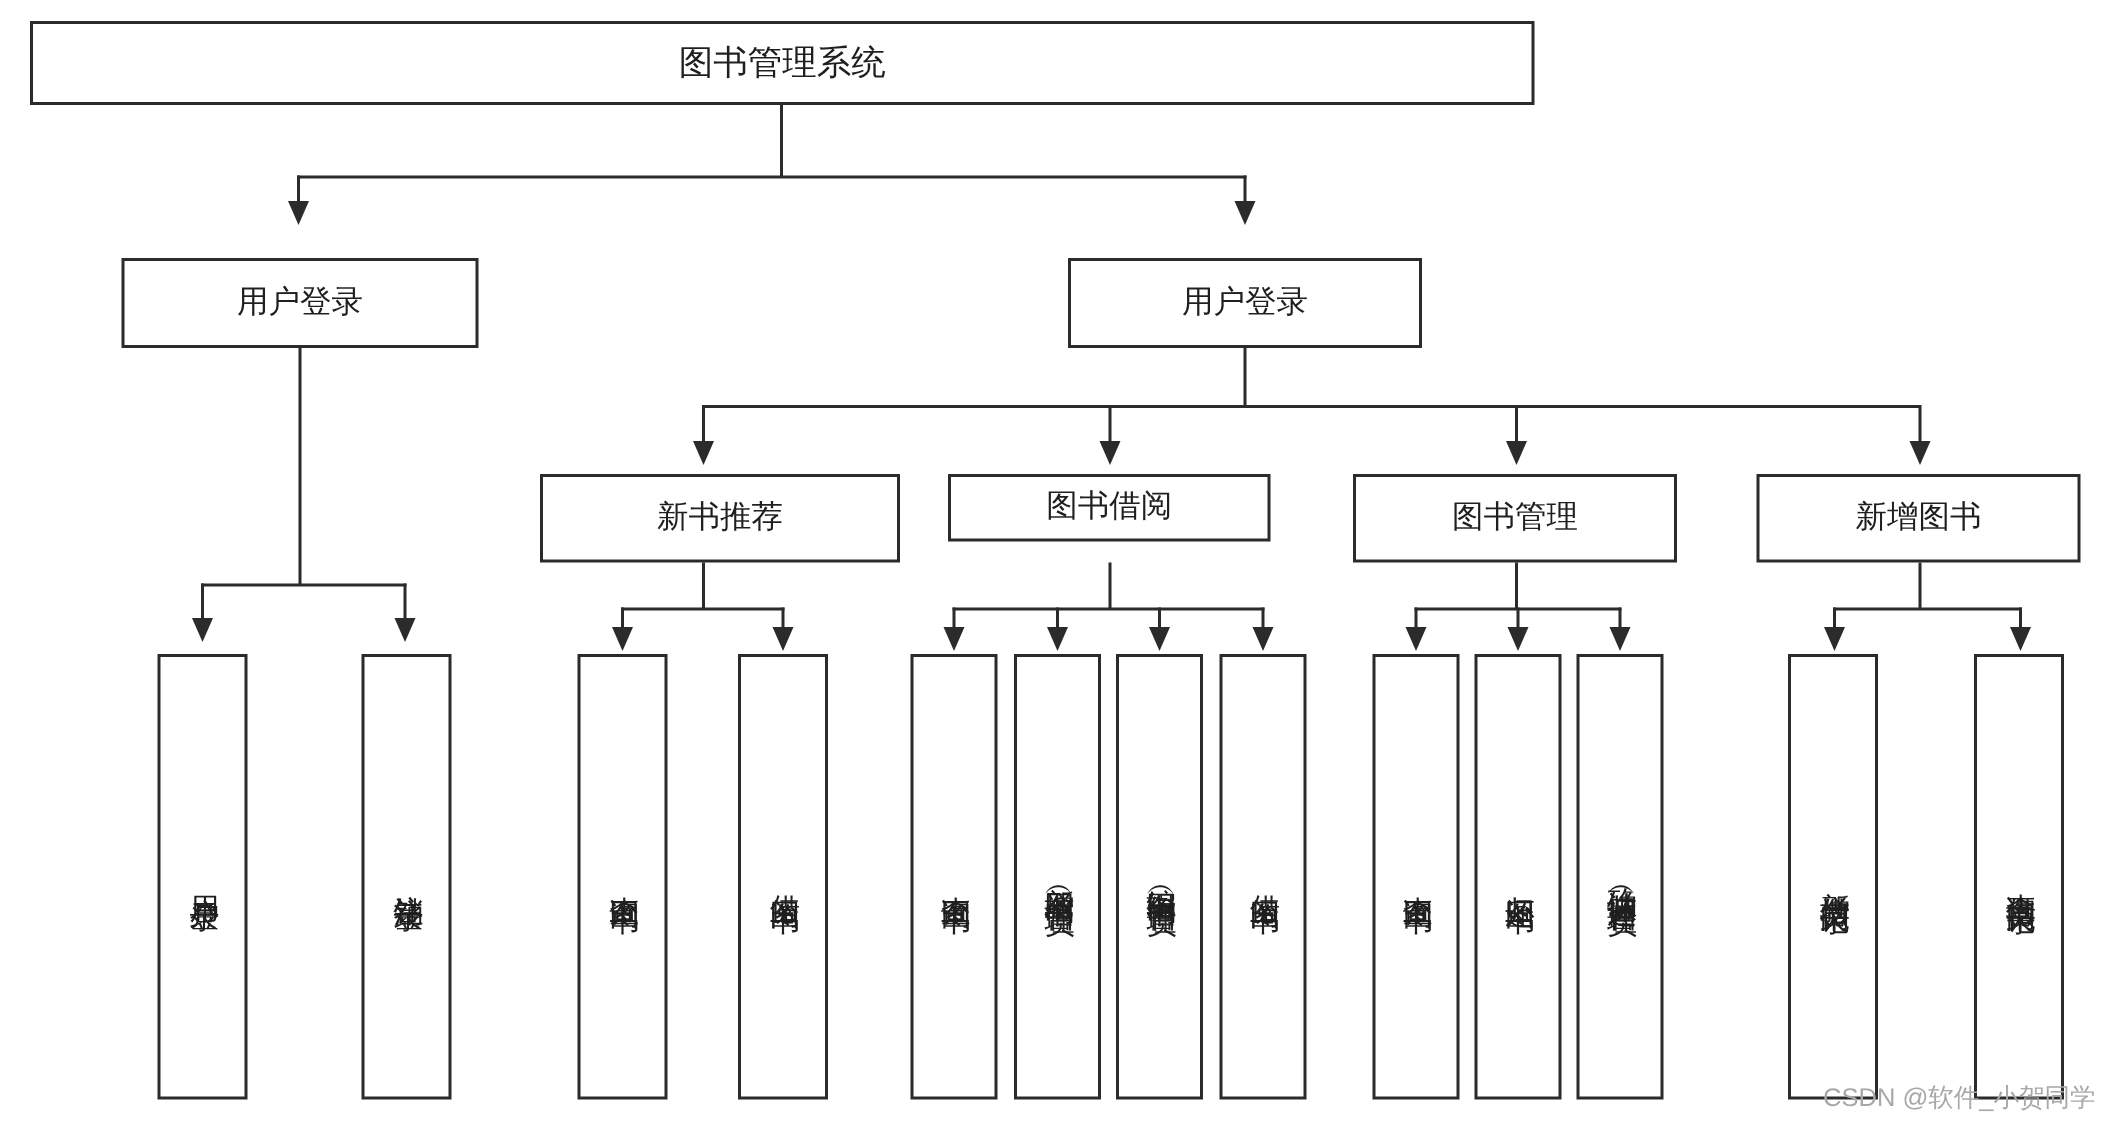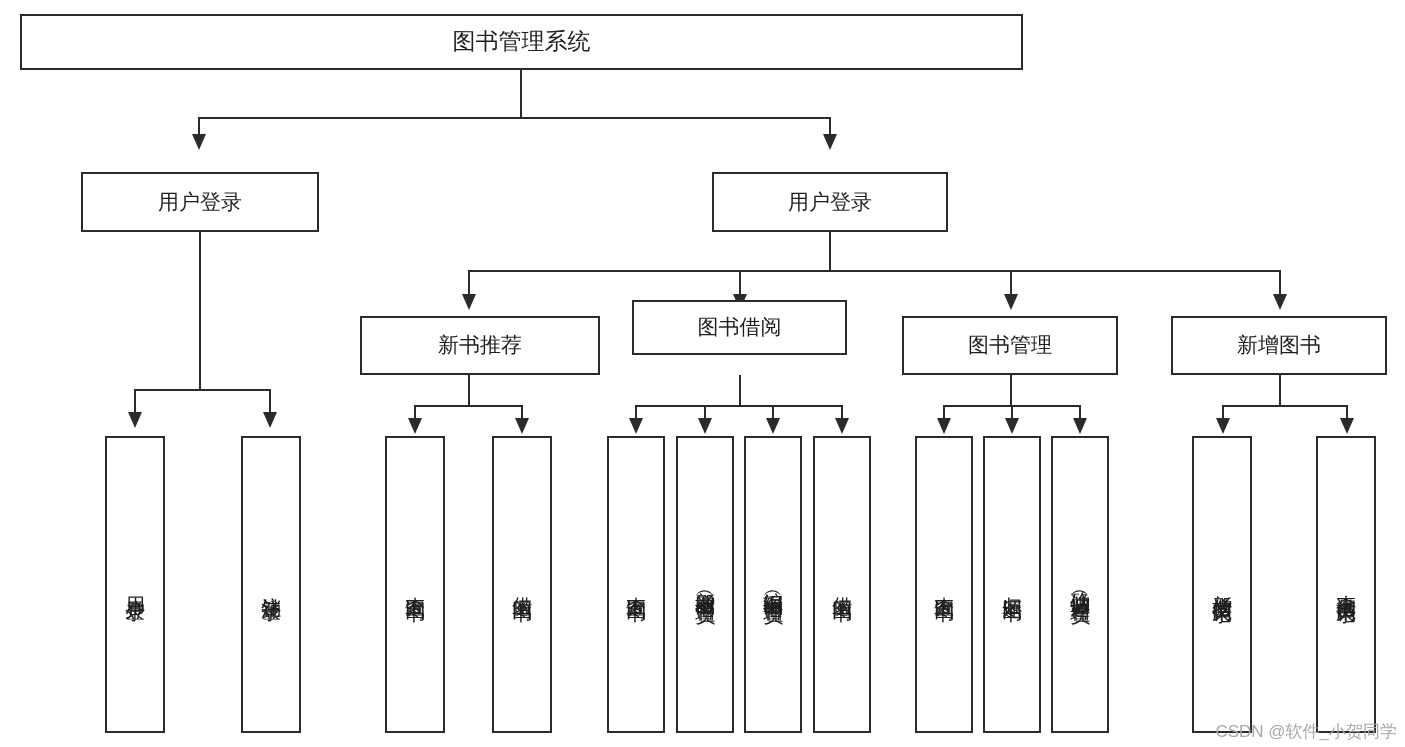--- a/index.html
+++ b/index.html
@@ -124,21 +124,21 @@
   <div class="vline" style="left:1010px; top:270px; height:28px;"></div>
   <div class="arrow" style="left:1004px; top:294px;"></div>
 
   <div class="vline" style="left:1279px; top:270px; height:28px;"></div>
   <div class="arrow" style="left:1273px; top:294px;"></div>
 
   <div class="node level3" style="left:360px; top:316px; width:240px; height:59px;">
     <span>新书推荐</span>
   </div>
 
-  <div class="node level3" style="left:632px; top:300px; width:215px; height:55px;">
+  <div class="node level3" style="left:632px; top:316px; width:215px; height:45px;">
     <span>图书借阅</span>
   </div>
 
   <div class="node level3" style="left:902px; top:316px; width:216px; height:59px;">
     <span>图书管理</span>
   </div>
 
   <div class="node level3" style="left:1171px; top:316px; width:216px; height:59px;">
     <span>新增图书</span>
   </div>

